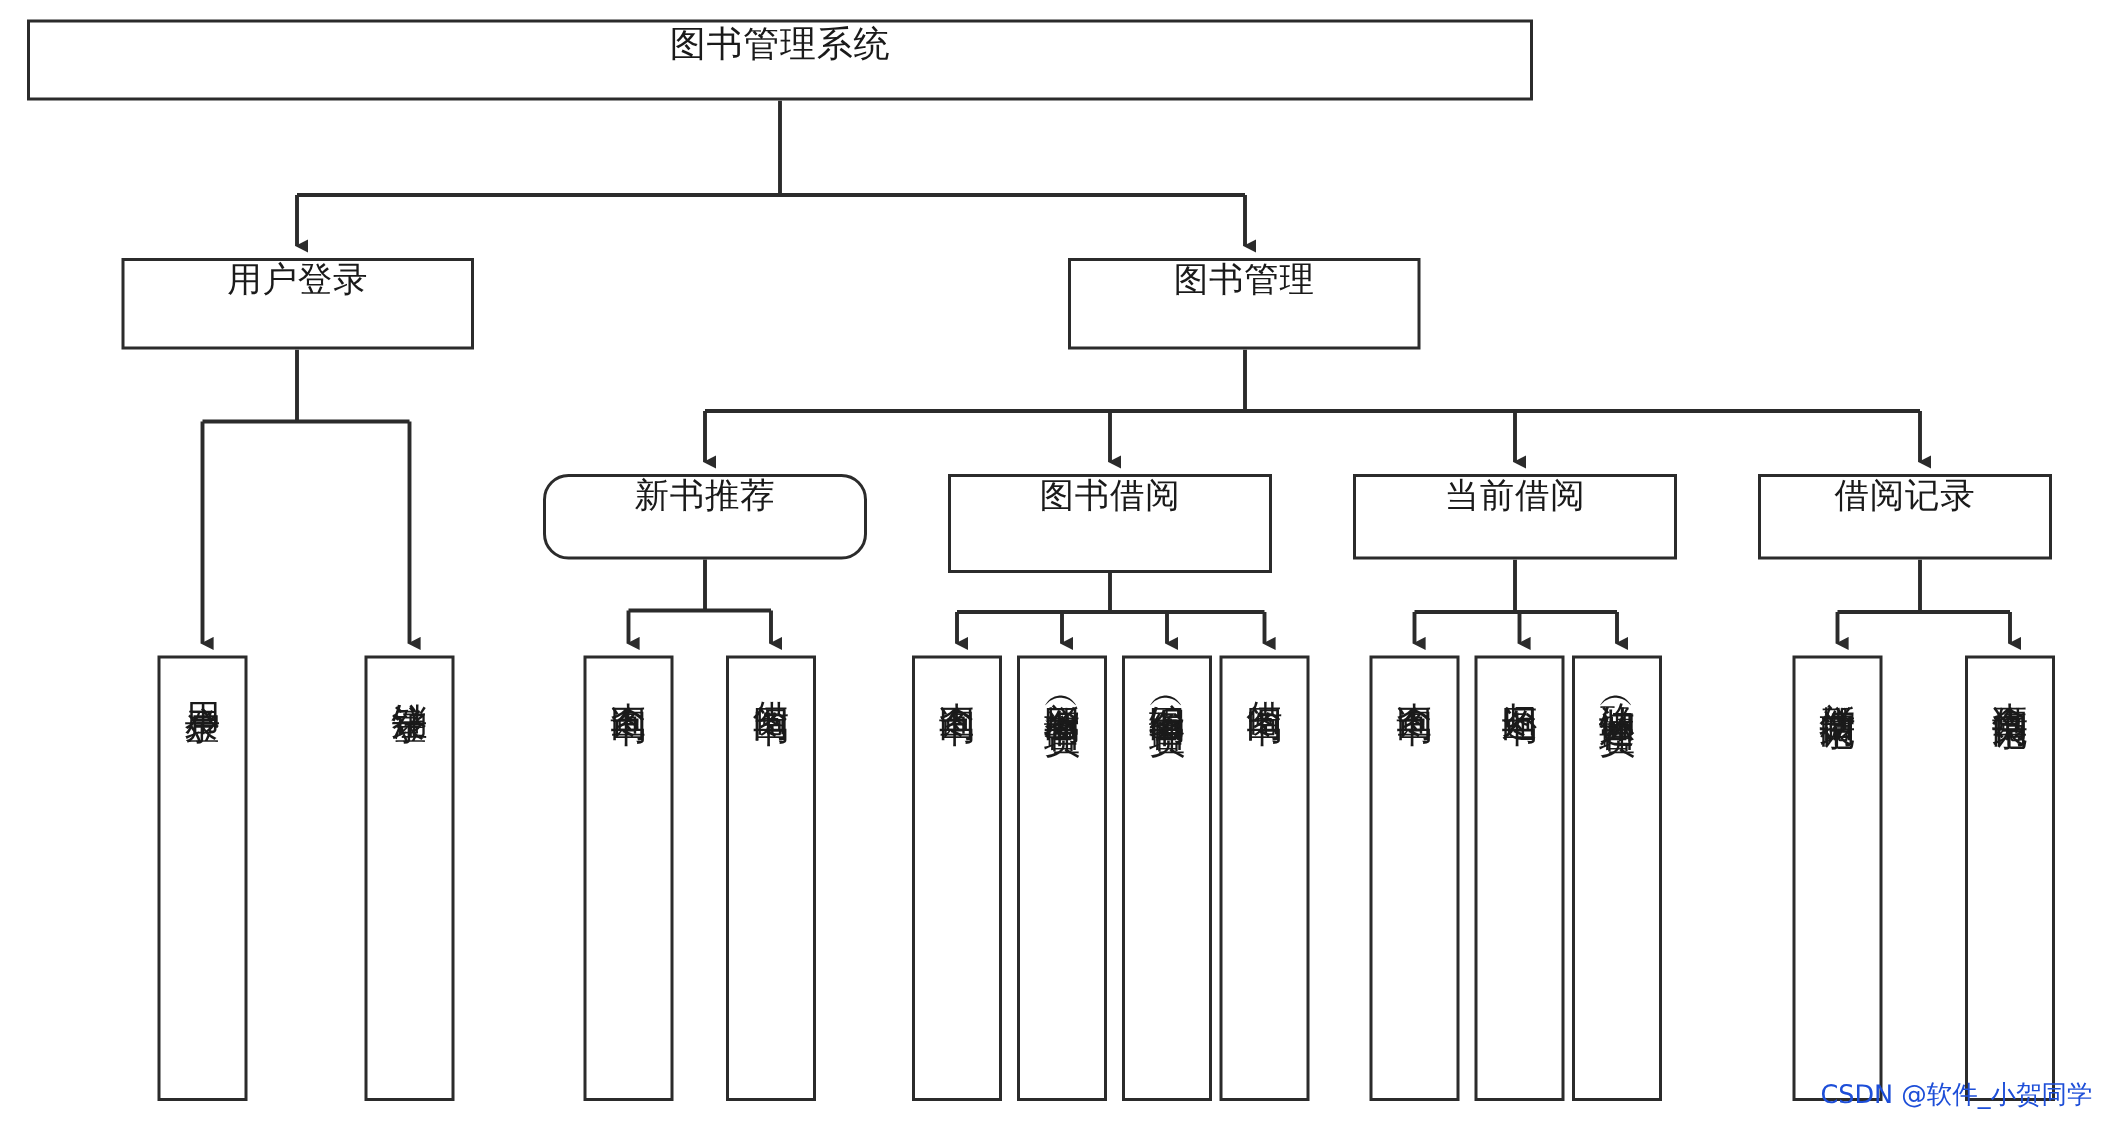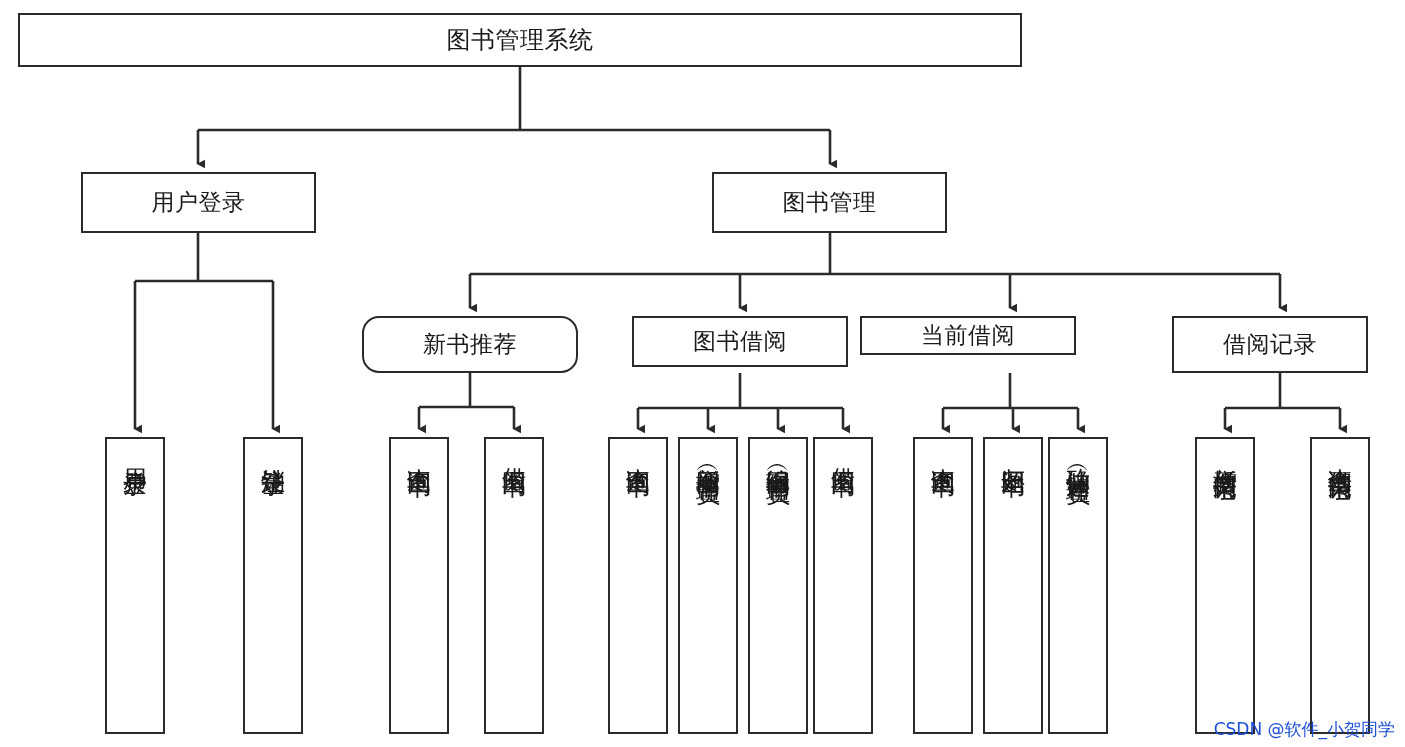--- a/index.html
+++ b/index.html
@@ -23,21 +23,21 @@
     width: 1405px;
     height: 747px;
     pointer-events: none;
   }
   .node {
     position: absolute;
     box-sizing: border-box;
     background: #ffffff;
     border: 2px solid #2b2b2b;
     display: flex;
-    align-items: center;
+    align-items: flex-start;
     justify-content: center;
     color: #1a1a1a;
     z-index: 2;
   }
   .node .label {
     display: block;
     text-align: center;
     line-height: 1.18;
     letter-spacing: 0.5px;
   }
@@ -135,24 +135,24 @@
   <div class="node horiz" style="left:81px; top:172px; width:235px; height:61px;">
     <span class="label">用户登录</span>
   </div>
   <div class="node horiz" style="left:712px; top:172px; width:235px; height:61px;">
     <span class="label">图书管理</span>
   </div>
 
   <div class="node horiz" style="left:362px; top:316px; width:216px; height:57px;border-radius:17px;">
     <span class="label">新书推荐</span>
   </div>
-  <div class="node horiz" style="left:632px; top:316px; width:216px; height:51px;">
+  <div class="node horiz" style="left:632px; top:316px; width:216px; height:66px;">
     <span class="label">图书借阅</span>
   </div>
-  <div class="node horiz" style="left:860px; top:316px; width:216px; height:39px;">
+  <div class="node horiz" style="left:902px; top:316px; width:216px; height:57px;">
     <span class="label">当前借阅</span>
   </div>
   <div class="node horiz" style="left:1172px; top:316px; width:196px; height:57px;">
     <span class="label">借阅记录</span>
   </div>
 
   <div class="node vert" style="left:105px; top:437px; width:60px; height:297px;">
     <span class="label">用户登录</span>
   </div>
   <div class="node vert" style="left:243px; top:437px; width:60px; height:297px;">

